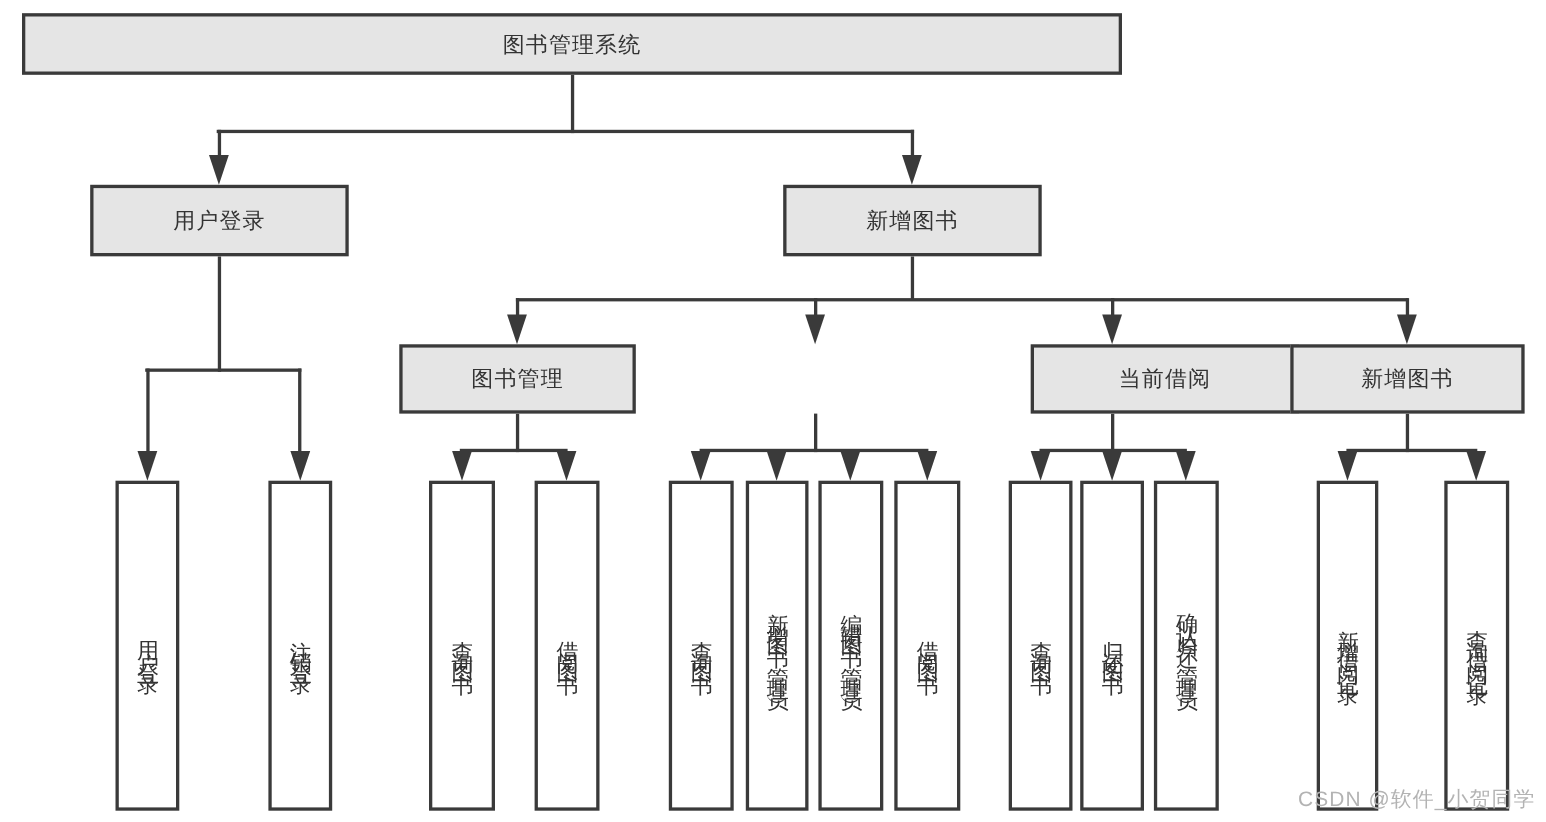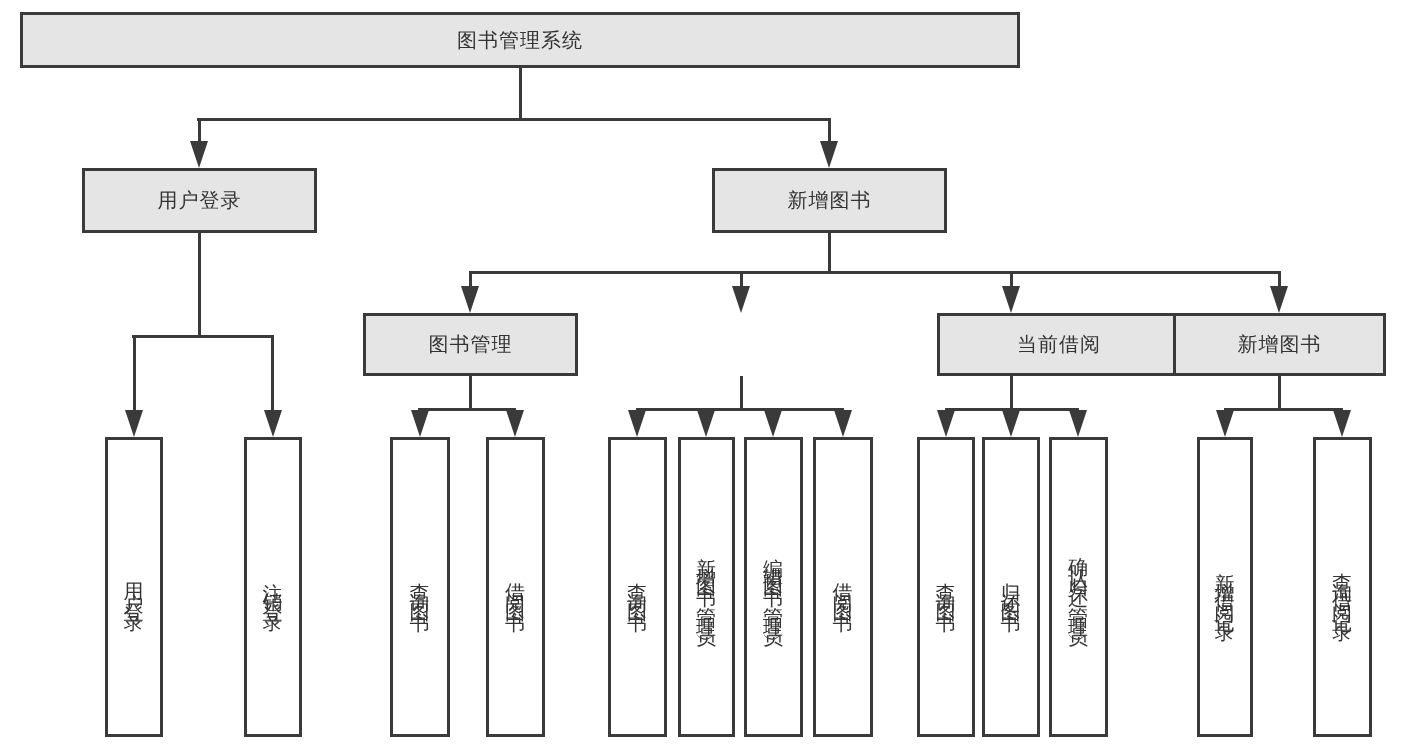--- a/index.html
+++ b/index.html
@@ -168,14 +168,15 @@
     <span class="vtext">确认归还（管理员）</span>
   </div>
 
   <div class="vnode" style="left:1197px; top:437px; width:56px; height:300px;">
     <span class="vtext">新增借阅记录</span>
   </div>
   <div class="vnode" style="left:1313px; top:437px; width:59px; height:300px;">
     <span class="vtext">查询借阅记录</span>
   </div>
 
+  <div class="watermark">CSDN @软件_小贺同学</div>
 
 </div>
 
 </body></html>

